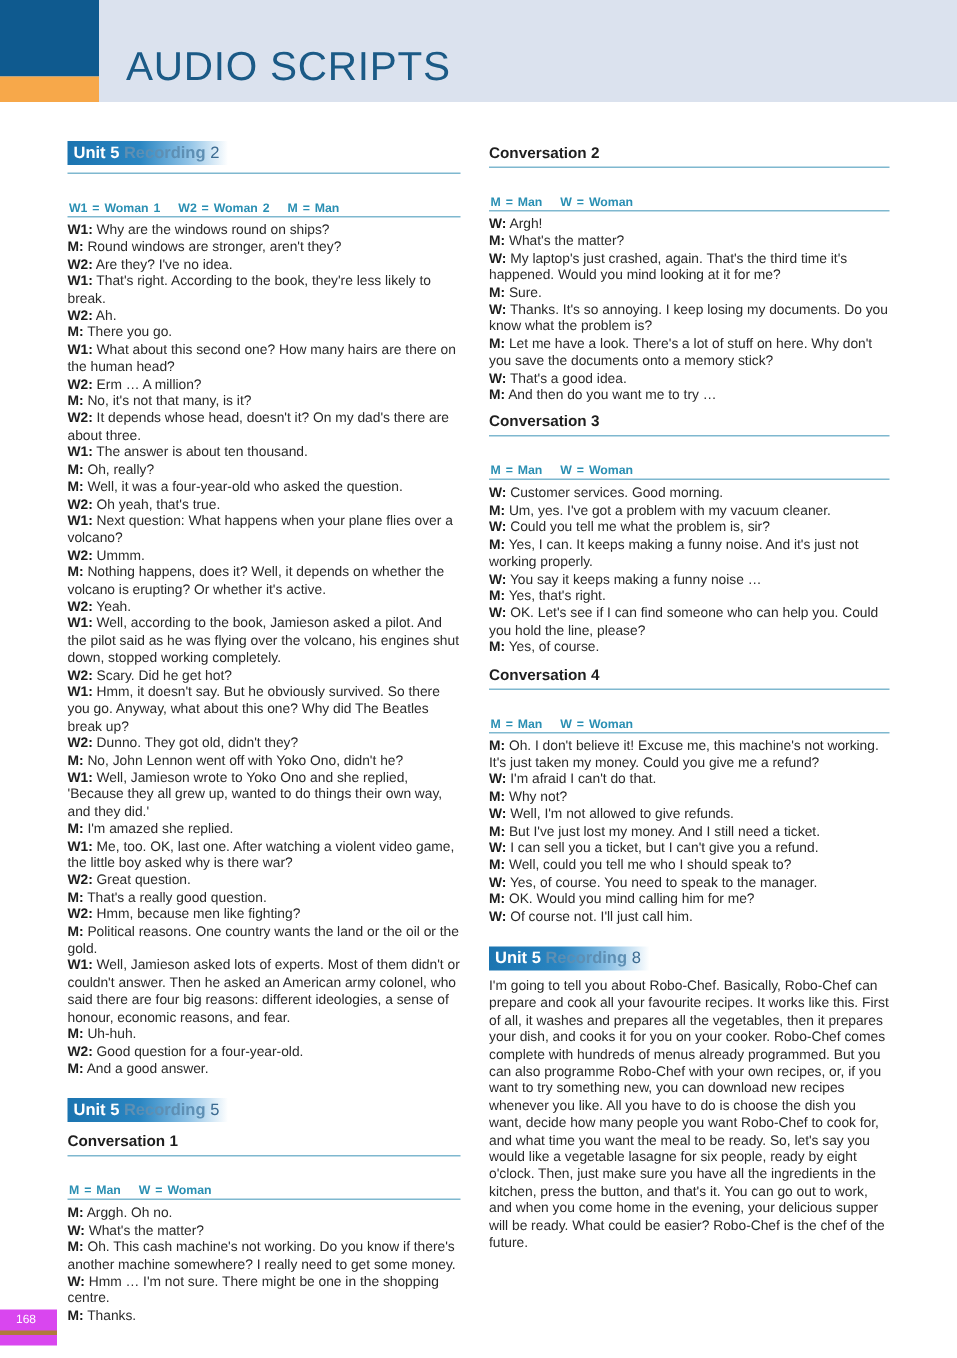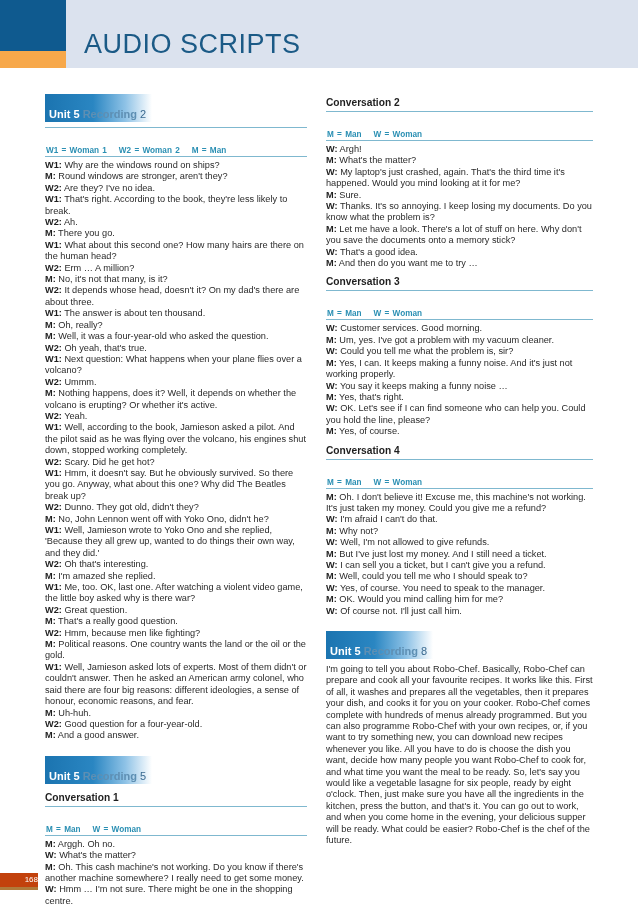--- a/index.html
+++ b/index.html
@@ -17,41 +17,41 @@
     position: absolute; left: 0; top: 51px; width: 66px; height: 17px; background: #f7a84a;
   }
   .page-title {
     position: absolute; left: 84px; top: 11px; font-size: 27px; color: #1b5a86;
     letter-spacing: 0.5px; font-weight: normal;
   }
   .col { position: absolute; top: 94px; font-size: 9.2px; line-height: 11.4px; }
   .col-left { left: 45px; width: 262px; }
   .col-right { left: 326px; width: 267px; }
   .unit-badge {
-    display: inline-block; height: 16px; line-height: 16px; padding: 12px 6px 0 4px;
+    display: inline-block; height: 16px; line-height: 16px; padding: 0 6px 0 4px;
     background: linear-gradient(90deg, #1b74b0 0%, #2a86c2 45%, #8ec2e6 75%, #ffffff 100%);
     font-size: 11px; font-weight: bold; color: #ffffff; margin-bottom: 5px;
   }
   .unit-badge .rec { color: #5e8fb3; font-weight: bold; }
   .unit-badge .rec-num { color: #3b6a90; font-weight: normal; }
   .legend {
     border-top: 1px solid #7fb8cf; border-bottom: 1px solid #7fb8cf;
     color: #2a8fb3; font-weight: bold; font-size: 8.2px; line-height: 11px;
     padding: 17px 0 0 1px; margin-bottom: 3px; word-spacing: 1px;
   }
   .legend span { margin-right: 12px; }
   .conv-title { font-weight: bold; font-size: 10.2px; color: #1e1e1e; margin: 2px 0 2px 0; line-height: 13px; }
   .line { margin: 0; }
   .sp { font-weight: bold; color: #1e1e1e; }
   .gap { height: 14px; }
   .gap-sm { height: 4px; }
   .para { margin: 0; }
   .page-num-bar {
-    position: absolute; left: 0; top: 873px; width: 38px; height: 14px; background: #c2410c;
-    color: #ffffff; font-size: 8px; text-align: right; line-height: 14px; padding-right: 0;
+    position: absolute; left: 0; top: 873px; width: 38px; height: 24px; background: #d946ef;
+    color: #ffffff; font-size: 8px; text-align: right; line-height: 14px; padding-right: 14px;
     box-sizing: border-box;
   }
   .page-num-bar-bottom { position: absolute; left: 0; top: 887px; width: 38px; height: 3px; background: #b07a3a; }
 </style>
 </head>
 <body>
 
 <div class="header-band"></div>
 <div class="header-square"></div>
 <div class="header-orange"></div>
@@ -82,21 +82,20 @@
       <p class="line"><span class="sp">W1:</span><span> Next question: What happens when your plane flies over a volcano?</span></p>
       <p class="line"><span class="sp">W2:</span><span> Ummm.</span></p>
       <p class="line"><span class="sp">M:</span><span> Nothing happens, does it? Well, it depends on whether the volcano is erupting? Or whether it's active.</span></p>
       <p class="line"><span class="sp">W2:</span><span> Yeah.</span></p>
       <p class="line"><span class="sp">W1:</span><span> Well, according to the book, Jamieson asked a pilot. And the pilot said as he was flying over the volcano, his engines shut down, stopped working completely.</span></p>
       <p class="line"><span class="sp">W2:</span><span> Scary. Did he get hot?</span></p>
       <p class="line"><span class="sp">W1:</span><span> Hmm, it doesn't say. But he obviously survived. So there you go. Anyway, what about this one? Why did The Beatles break up?</span></p>
       <p class="line"><span class="sp">W2:</span><span> Dunno. They got old, didn't they?</span></p>
       <p class="line"><span class="sp">M:</span><span> No, John Lennon went off with Yoko Ono, didn't he?</span></p>
       <p class="line"><span class="sp">W1:</span><span> Well, Jamieson wrote to Yoko Ono and she replied, 'Because they all grew up, wanted to do things their own way, and they did.'</span></p>
-      <p class="line"><span class="sp">W2:</span><span> Oh that's interesting.</span></p>
       <p class="line"><span class="sp">M:</span><span> I'm amazed she replied.</span></p>
       <p class="line"><span class="sp">W1:</span><span> Me, too. OK, last one. After watching a violent video game, the little boy asked why is there war?</span></p>
       <p class="line"><span class="sp">W2:</span><span> Great question.</span></p>
       <p class="line"><span class="sp">M:</span><span> That's a really good question.</span></p>
       <p class="line"><span class="sp">W2:</span><span> Hmm, because men like fighting?</span></p>
       <p class="line"><span class="sp">M:</span><span> Political reasons. One country wants the land or the oil or the gold.</span></p>
       <p class="line"><span class="sp">W1:</span><span> Well, Jamieson asked lots of experts. Most of them didn't or couldn't answer. Then he asked an American army colonel, who said there are four big reasons: different ideologies, a sense of honour, economic reasons, and fear.</span></p>
       <p class="line"><span class="sp">M:</span><span> Uh-huh.</span></p>
       <p class="line"><span class="sp">W2:</span><span> Good question for a four-year-old.</span></p>
       <p class="line"><span class="sp">M:</span><span> And a good answer.</span></p>

